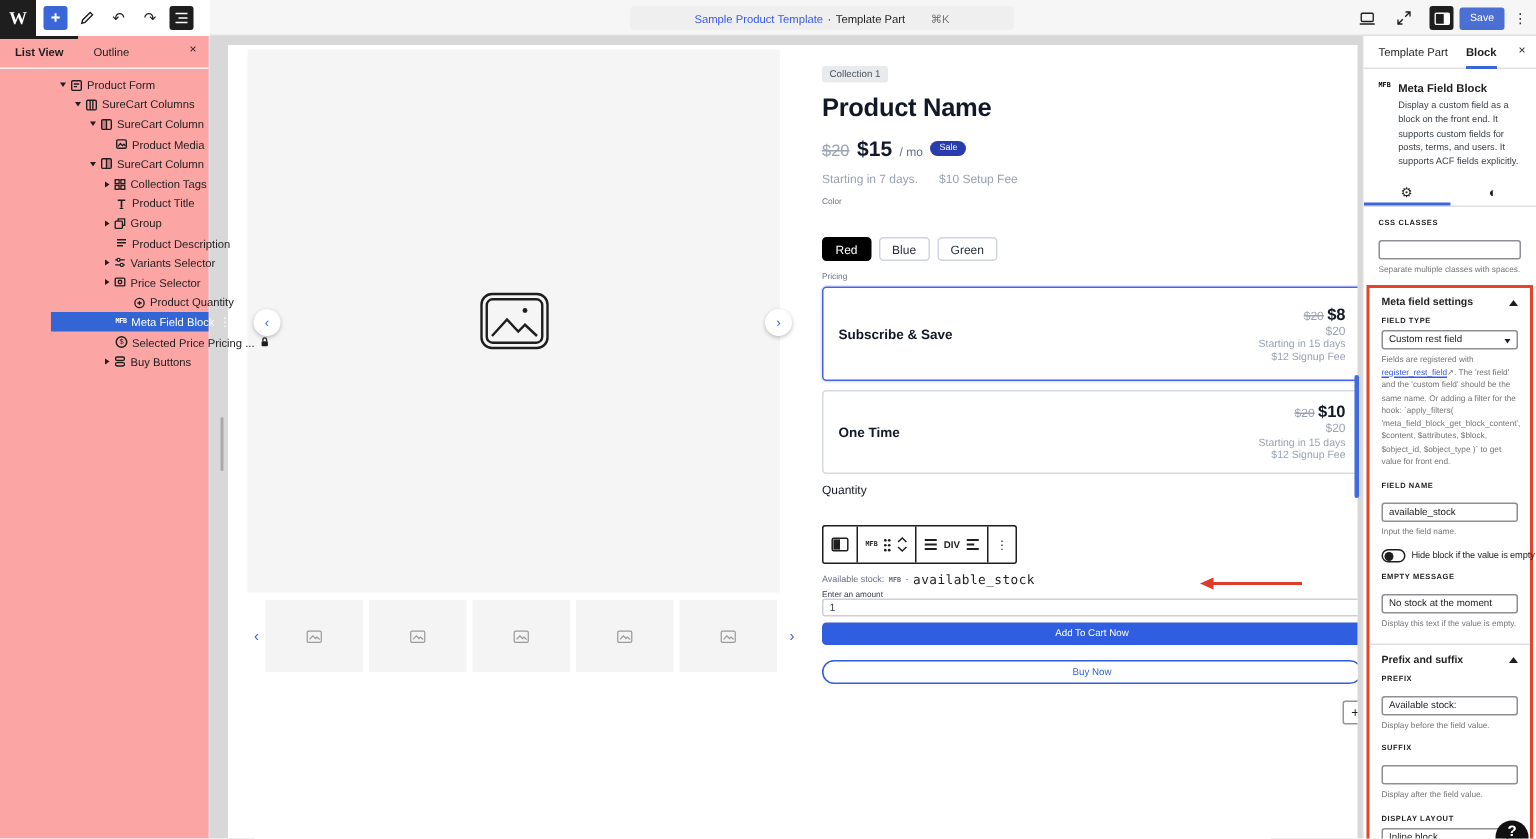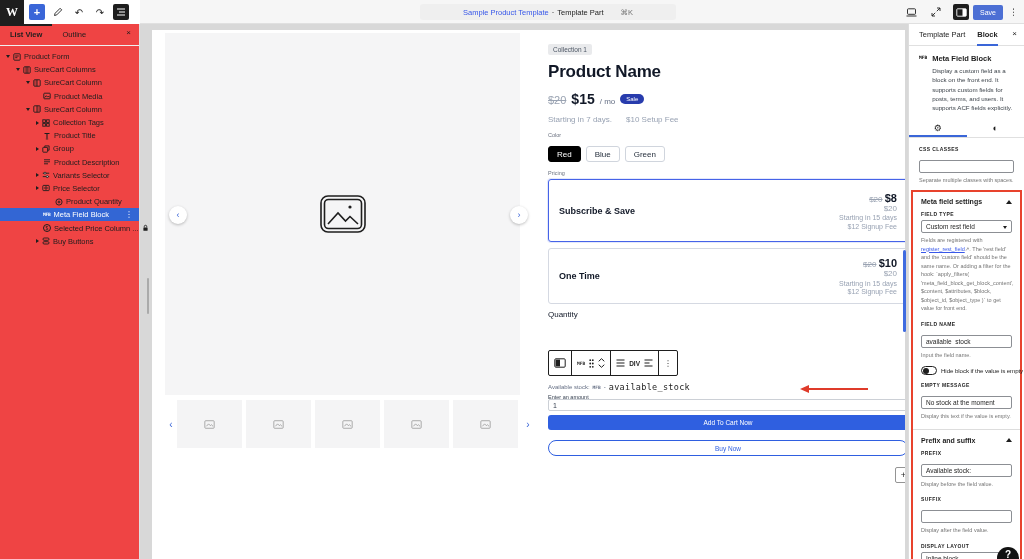--- a/index.html
+++ b/index.html
@@ -15,26 +15,26 @@
   .tb-btn.dark { background:#1e1e1e; color:#fff; }
   .doc-pill { position:absolute; left:420px; top:4px; width:256px; height:16px; background:#efefef; border-radius:3px; display:flex; align-items:center; justify-content:center; gap:3px; font-size:7.5px; }
   .doc-pill .title { color:#3858e9; font-weight:500; }
   .doc-pill .type { color:#1e1e1e; }
   .doc-pill .kbd { color:#757575; margin-left:14px; }
   .topbar-right { position:absolute; right:4px; top:0; height:24px; display:flex; align-items:center; gap:4px; }
   .save-btn { height:15px; padding:0 7px; background:#4c6fd4; color:#fff; font-size:7px; border:none; border-radius:2px; display:flex; align-items:center; }
   .ellipsis { color:#1e1e1e; font-size:9px; padding:0 2px; }
 
   
-  .lsidebar { position:absolute; left:0; top:24px; width:140px; height:535px; background:#ef4444; border-right:1px solid #e0e0e0; z-index:40; }
+  .lsidebar { position:absolute; left:0; top:24px; width:140px; height:535px; background:#fca5a5; border-right:1px solid #e0e0e0; z-index:40; }
   .ls-tabs { position:relative; height:22px; display:flex; align-items:center; border-bottom:1px solid #f0f0f0; }
   .ls-tab { font-size:7.5px; color:#1e1e1e; padding:0 10px; height:22px; display:flex; align-items:center; }
   .ls-tab.active { font-weight:bold; box-shadow:inset 0 2px 0 #1e1e1e; }
   .ls-close { position:absolute; right:8px; top:4px; font-size:8px; color:#1e1e1e; }
-  .tree { padding-top:4px; }
+  .tree { padding-top:4px;margin-left:34px; }
   .trow { height:13.2px; display:flex; align-items:center; gap:3px; font-size:7.5px; color:#1e1e1e; white-space:nowrap; cursor:pointer; }
   .trow.selected { background:#3366d4; color:#fff; }
   .chev { width:0; height:0; flex:none; }
   .chev.down { border-left:2.5px solid transparent; border-right:2.5px solid transparent; border-top:3.5px solid currentColor; }
   .chev.right { border-top:2.5px solid transparent; border-bottom:2.5px solid transparent; border-left:3.5px solid currentColor; }
   .chev.none { visibility:hidden; border-left:2.5px solid transparent; border-right:2.5px solid transparent; border-top:3.5px solid currentColor; }
   .ic { width:8px; height:8px; flex:none; display:inline-flex; }
   .ic svg { width:8px; height:8px; }
   .mfb-ic { font-family:"DejaVu Sans Mono",monospace; font-size:4.5px; font-weight:bold; letter-spacing:-0.2px; flex:none; }
   .dollar-ic { width:8px; height:8px; border:0.8px solid currentColor; border-radius:50%; font-size:5px; display:inline-flex; align-items:center; justify-content:center; flex:none; }
@@ -59,21 +59,21 @@
   .badge-collection { display:inline-block; background:#e9eaec; color:#4b5563; font-size:6.5px; padding:2px 5px; border-radius:2px; }
   .p-title { font-size:17px; font-weight:bold; color:#111827; margin-top:6px; letter-spacing:-0.2px; }
   .price-row { display:flex; align-items:baseline; gap:5px; margin-top:9px; }
   .price-old { font-size:11px; color:#9aa3b2; text-decoration:line-through; }
   .price-new { font-size:14px; font-weight:bold; color:#111827; }
   .price-int { font-size:8px; color:#667085; }
   .sale-badge { background:#283cad; color:#fff; font-size:6px; padding:2px 6px; border-radius:999px; align-self:center; }
   .trial-row { margin-top:8px; font-size:8px; color:#98a2b3; display:flex; gap:14px; }
   .p-desc { margin-top:7px; font-size:8.5px; color:#475467; line-height:1.5; }
   .sec-label { margin-top:8px; font-size:5.5px; color:#6b7280; }
-  .color-row { display:flex; gap:5px; margin-top:8px; }
+  .color-row { display:flex; gap:5px; margin-top:20px; }
   .color-btn { min-width:32px; height:16px; padding:0 8px; display:flex; align-items:center; justify-content:center; font-size:8px; border:1px solid #d0d5dd; border-radius:3px; background:#fff; color:#1f2937; }
   .color-btn.sel { background:#000; border-color:#000; color:#fff; }
   .price-box { position:relative; width:360px; border-radius:3px; margin-top:3px; padding:6px 10px; display:flex; justify-content:space-between; }
   .price-box.sel { border:1.5px solid #4663e8; box-shadow:0 0 0 1px rgba(70,99,232,.15); height:63px; }
   .price-box.plain { border:1px solid #d5d9e2; height:56px; margin-top:6px; }
   .pb-name { font-size:9px; font-weight:bold; color:#111827; align-self:center;text-align:center; }
   .pb-right { text-align:right; align-self:center; }
   .pb-price { font-size:8px; color:#9aa3b2; }
   .pb-price .strike { text-decoration:line-through; }
   .pb-price .big { font-size:11px; font-weight:bold; color:#111827; text-decoration:none; }
@@ -343,21 +343,21 @@
       <div class="trow selected" style="padding-left:36px">
         <span class="chev none"></span>
         <span class="mfb-ic">MFB</span>
         <span>Meta Field Block</span>
         <span class="trow-right" style="font-size:8px">⋮</span>
       </div>
 
       <div class="trow" style="padding-left:36px">
         <span class="chev none"></span>
         <span class="dollar-ic">$</span>
-        <span>Selected Price Column ...</span>
+        <span>Selected Price Pricing ...</span>
         <span class="trow-right">
             <svg width="7" height="8" viewBox="0 0 8 8">
               <rect x="1.6" y="3.4" width="4.8" height="3.8" rx="0.6" fill="#1e1e1e"></rect>
               <path d="M2.6 3.4V2.3a1.4 1.4 0 012.8 0v1.1" fill="none" stroke="#1e1e1e" stroke-width="1"></path>
             </svg>
           </span>
       </div>
 
       <div class="trow" style="padding-left:36px">
         <span class="chev right"></span>

